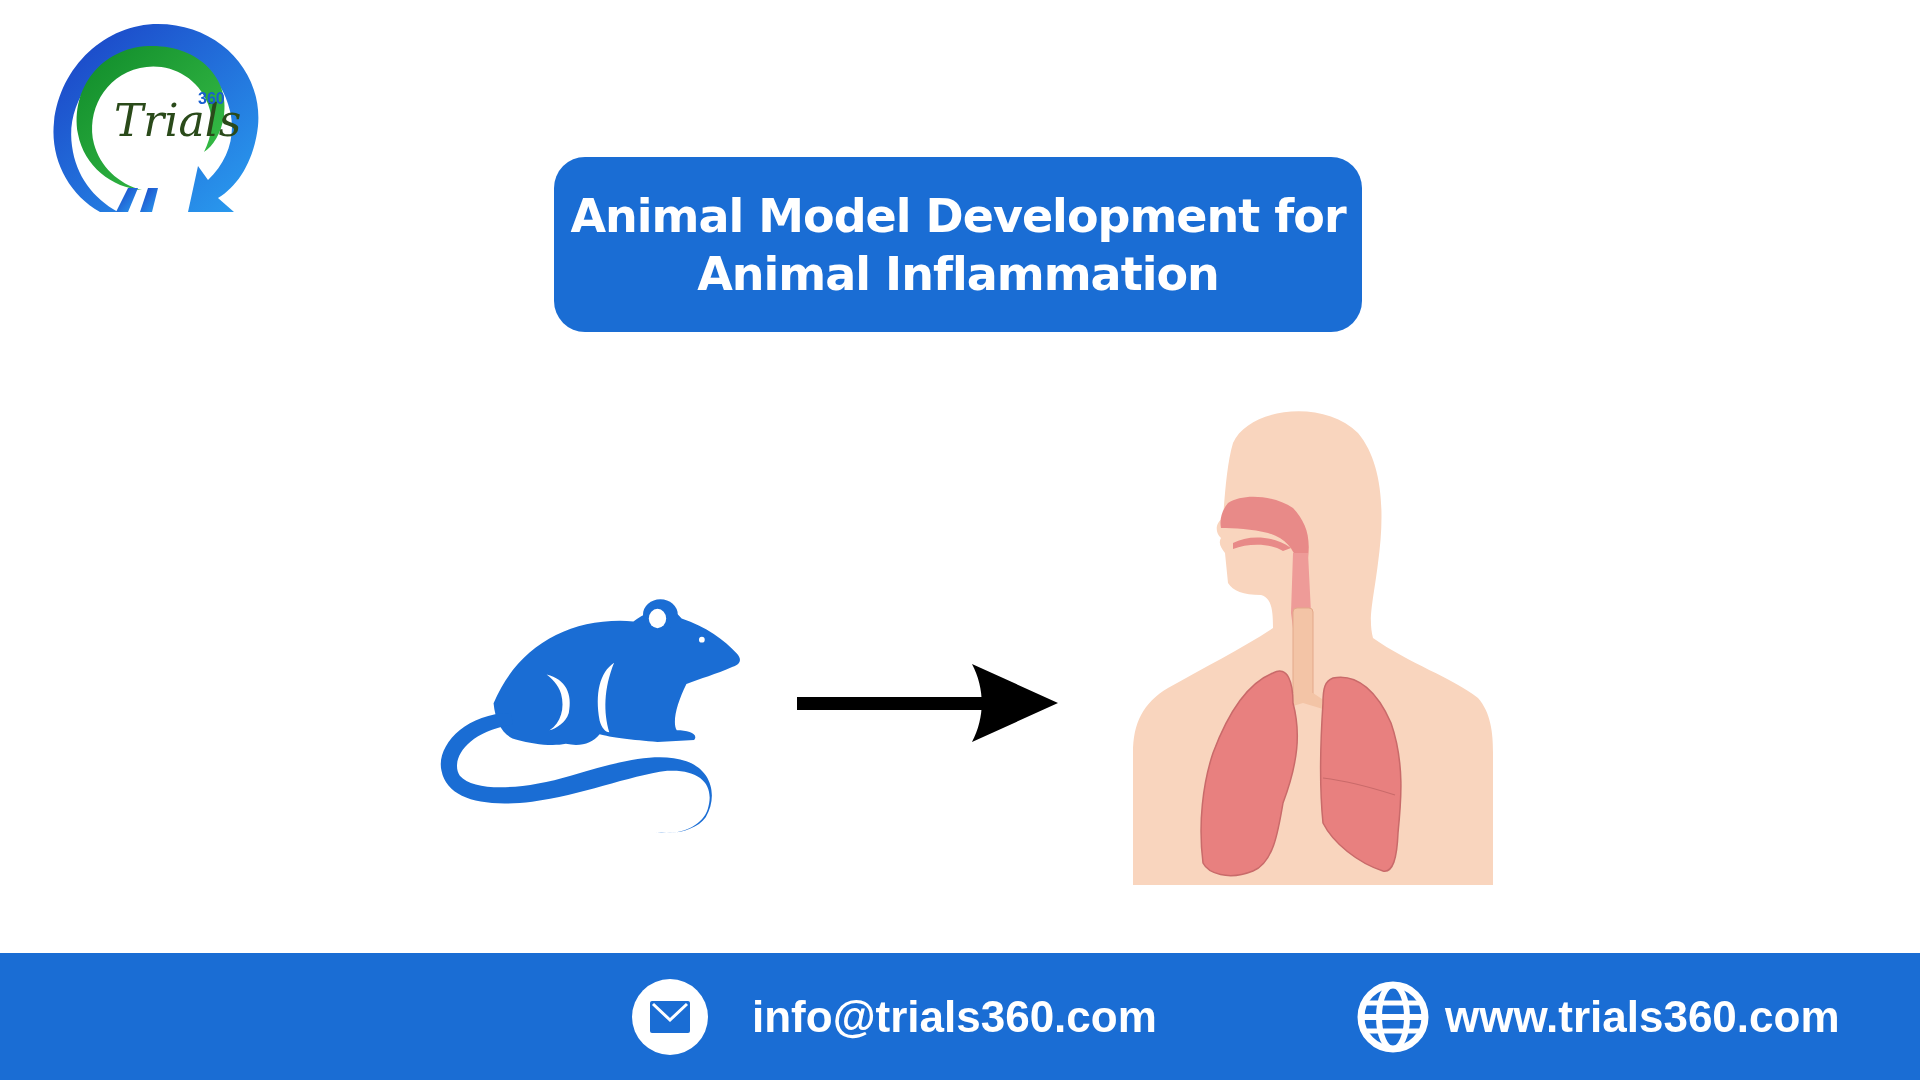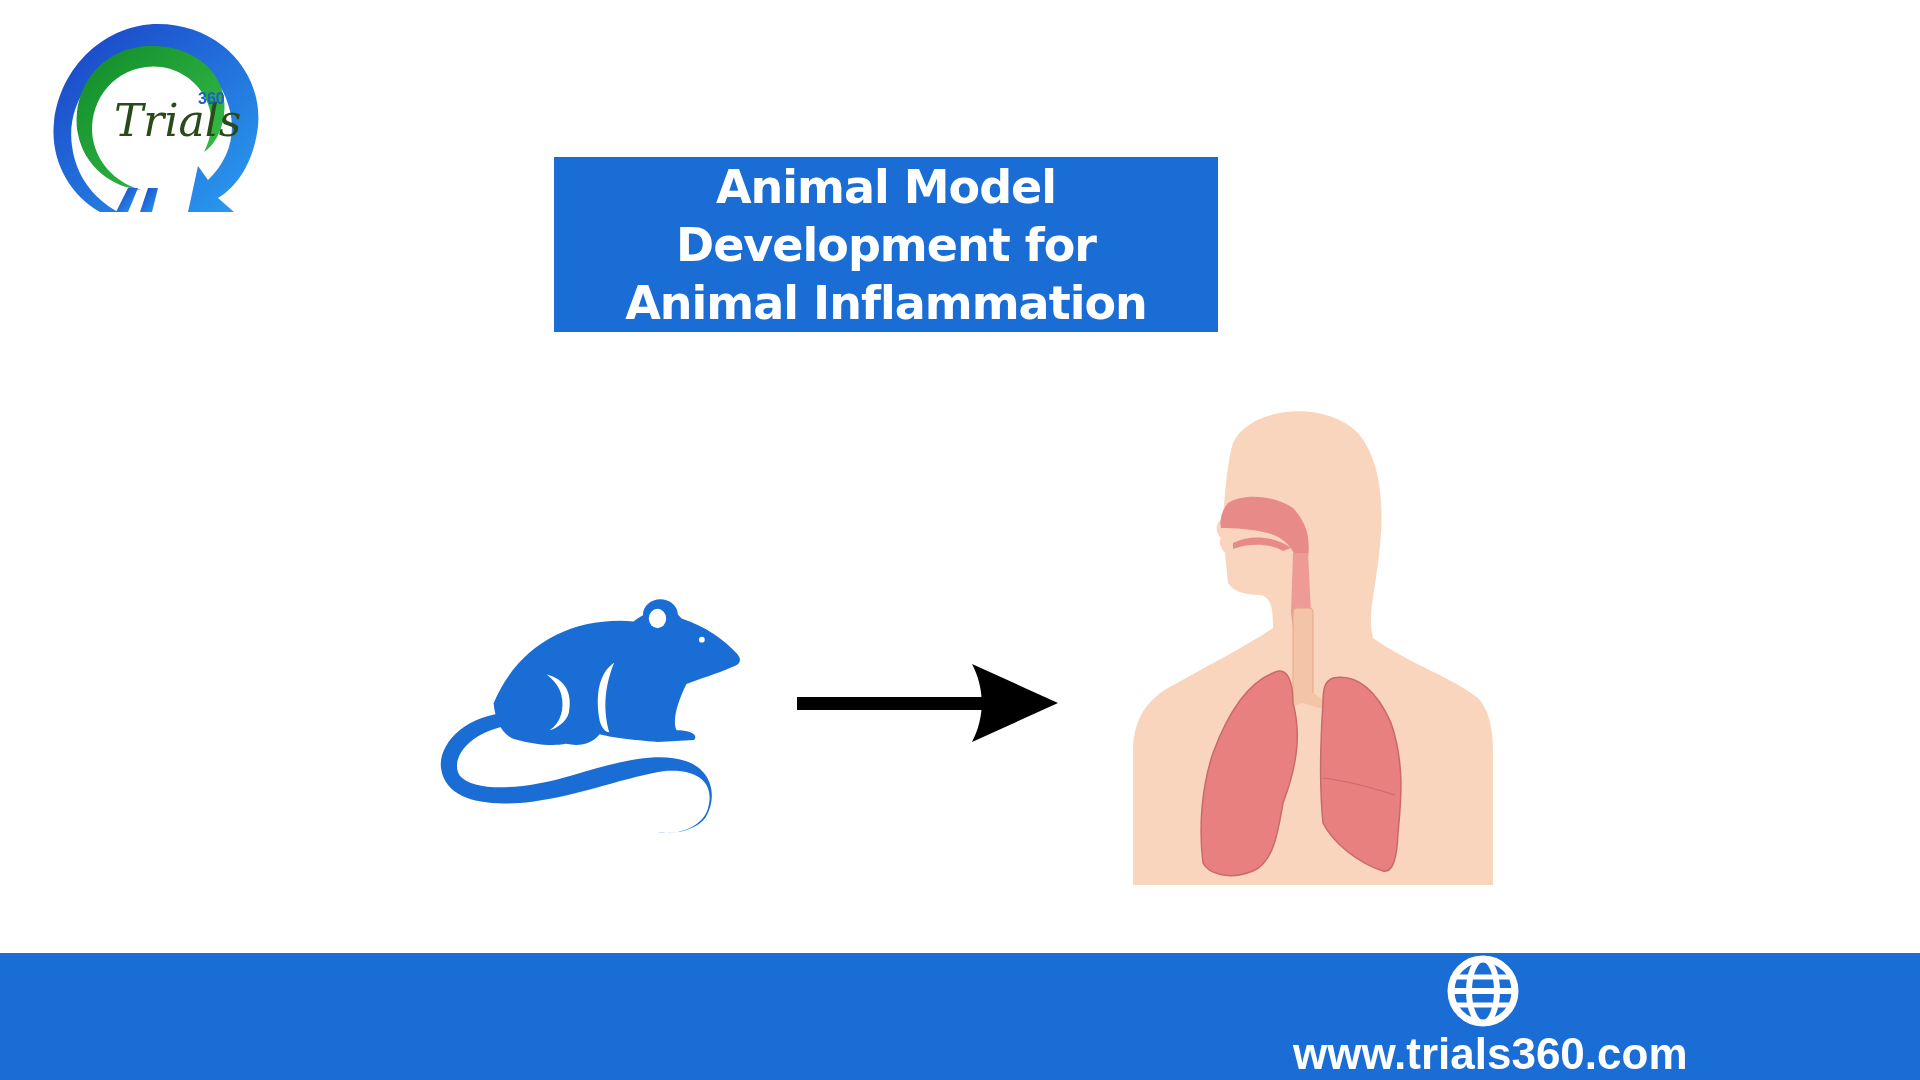--- a/index.html
+++ b/index.html
@@ -3,44 +3,44 @@
   <meta charset="utf-8">
   <style>
     html, body { margin: 0; padding: 0; }
     body {
       width: 1920px; height: 1080px; position: relative; overflow: hidden;
       background: #ffffff;
       font-family: "Liberation Sans", sans-serif;
     }
     .logo { position: absolute; left: 48px; top: 16px; width: 220px; height: 215px; }
     .title-box {
-      position: absolute; left: 554px; top: 157px; width: 664px; height: 175px;
+      position: absolute; left: 554px; top: 157px; width: 808px; height: 175px;
       background: #1a6dd4; color: #ffffff;
       display: flex; flex-direction: column; align-items: center; justify-content: center;
       font-family: "DejaVu Sans", sans-serif; font-weight: bold; font-size: 46px;
-      line-height: 58px; letter-spacing: -1px; text-align: center;
+      line-height: 58px; letter-spacing: -1px; text-align: center; border-radius: 31px;
     }
     .mouse { position: absolute; left: 425px; top: 578px; width: 330px; height: 270px; }
     .arrow { position: absolute; left: 795px; top: 662px; width: 265px; height: 82px; }
     .human { position: absolute; left: 1133px; top: 403px; width: 360px; height: 482px; }
     .footer {
       position: absolute; left: 0; top: 953px; width: 1920px; height: 127px;
       background: #1a6dd4; color: #ffffff;
     }
     .contact { position: absolute; top: 0; height: 127px; display: flex; align-items: center; }
     .icon-circle {
       width: 76px; height: 76px; border-radius: 50%; background: #ffffff;
       display: flex; align-items: center; justify-content: center;
     }
     .contact-text { font-weight: bold; font-size: 44px; white-space: nowrap; }
     .c-phone { left: 12px; }
     .c-phone .contact-text { margin-left: 18px; font-size: 42px; letter-spacing: -0.5px; }
     .c-email { left: 632px; }
     .c-email .contact-text { margin-left: 44px; }
-    .c-web { left: 1279px; flex-direction: column; }
+    .c-web { left: 1355px; }
     .c-web .contact-text { margin-left: 14px; }
   </style>
 </head>
 <body>
 
 <div class="logo">
   <svg width="220" height="215" viewBox="0 0 220 215">
     <defs>
       <linearGradient id="gb" x1="0" y1="0" x2="1" y2="1">
         <stop offset="0" stop-color="#1a3fc4"></stop>
@@ -108,20 +108,29 @@
 
     <path d="M140 270 C155 262 160 280 160 300 C168 330 165 360 150 400 C145 430 140 460 120 468 C95 478 75 470 70 460 C65 420 70 380 80 350 C95 310 115 280 140 270 Z" fill="#e8807f" stroke="#c96a6a" stroke-width="1.5"></path>
 
     <path d="M200 275 C225 270 245 290 258 320 C272 360 268 400 265 430 C264 455 260 470 250 468 C225 460 200 440 190 420 C186 380 188 330 190 300 C190 285 192 278 200 275 Z" fill="#e8807f" stroke="#c96a6a" stroke-width="1.5"></path>
     <path d="M190 375 C215 378 240 385 262 392" stroke="#c96a6a" stroke-width="1.2" fill="none"></path>
   </svg>
 </div>
 
 <div class="footer">
 
+  <div class="contact c-email">
+    <div class="icon-circle">
+      <svg width="42" height="34" viewBox="0 0 42 34">
+        <rect x="1" y="1" width="40" height="32" rx="2" fill="#1a6dd4"></rect>
+        <path d="M4 4 L21 20 L38 4" stroke="#ffffff" stroke-width="3" fill="none"></path>
+      </svg>
+    </div>
+    <span class="contact-text">info@trials360.com</span>
+  </div>
 
   <div class="contact c-web">
     <div class="icon-circle" style="background:transparent;">
       <svg width="76" height="76" viewBox="0 0 76 76">
         <circle cx="38" cy="38" r="32" fill="none" stroke="#ffffff" stroke-width="7"></circle>
         <ellipse cx="38" cy="38" rx="14" ry="32" fill="none" stroke="#ffffff" stroke-width="6"></ellipse>
         <line x1="6" y1="38" x2="70" y2="38" stroke="#ffffff" stroke-width="6"></line>
         <line x1="12" y1="24" x2="64" y2="24" stroke="#ffffff" stroke-width="5"></line>
         <line x1="12" y1="52" x2="64" y2="52" stroke="#ffffff" stroke-width="5"></line>
       </svg>

